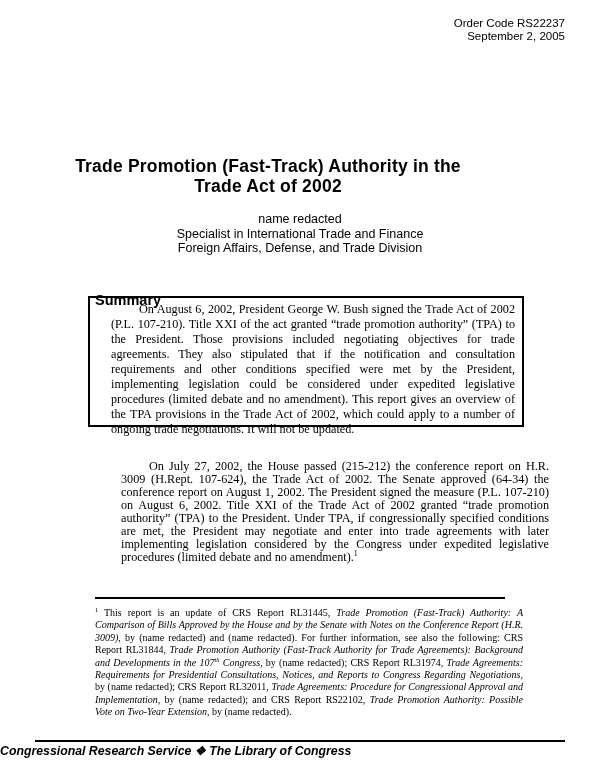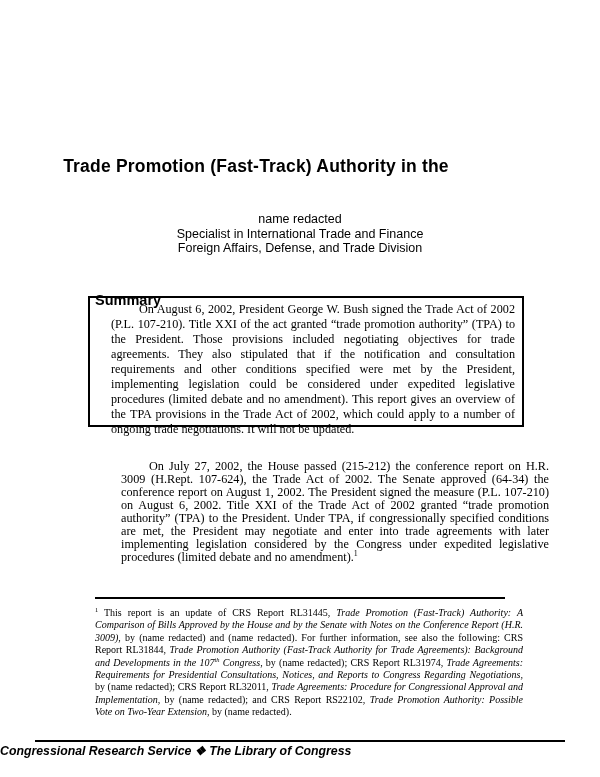--- a/index.html
+++ b/index.html
@@ -17,21 +17,21 @@
     font-family:"Liberation Sans", sans-serif;
   }
   .masthead-title {
     font-size:30px; letter-spacing:2px; line-height:42px; height:42px;
     border-bottom:2px solid #000; white-space:nowrap;
   }
   .masthead-sub { font-size:15px; letter-spacing:0.5px; line-height:25px; }
   .report-title {
     position:absolute; top:156px; left:0; width:512px; text-align:center;
     font-family:"Liberation Sans", sans-serif; font-weight:bold;
-    font-size:17.5px; line-height:20px; letter-spacing:0.2px;
+    font-size:17.5px; line-height:20px; letter-spacing:0.2px;padding-left:12px;
   }
   .author-block {
     position:absolute; top:212px; left:0; width:600px; text-align:center;
     font-family:Liberation Sans, sans-serif; font-size:12.5px; line-height:14.5px;
   }
   .summary-heading {
     position:absolute; top:264px; left:95px;
     font-family:"Liberation Sans", sans-serif; font-weight:bold; font-size:14.5px;margin-top:28px;
   }
   .summary-box {
@@ -64,24 +64,29 @@
     position:absolute; top:744px; left:0; width:540px; text-align:left;
     font-family:"Liberation Sans", sans-serif; font-weight:bold; font-style:italic;
     font-size:12.3px;
   }
 </style>
 </head>
 <body>
 
 <div class="page">
 
+  <div class="order-block">
+    <div>Order Code RS22237</div>
+    <div>September 2, 2005</div>
+  </div>
 
 
   <div class="report-title">
     <div>Trade Promotion (Fast-Track) Authority in the</div>
+    <div>Trade Act of 2002</div>
   </div>
 
   <div class="author-block">
     <div>name redacted</div>
     <div>Specialist in International Trade and Finance</div>
     <div>Foreign Affairs, Defense, and Trade Division</div>
   </div>
 
   <div class="summary-heading">Summary</div>
 

